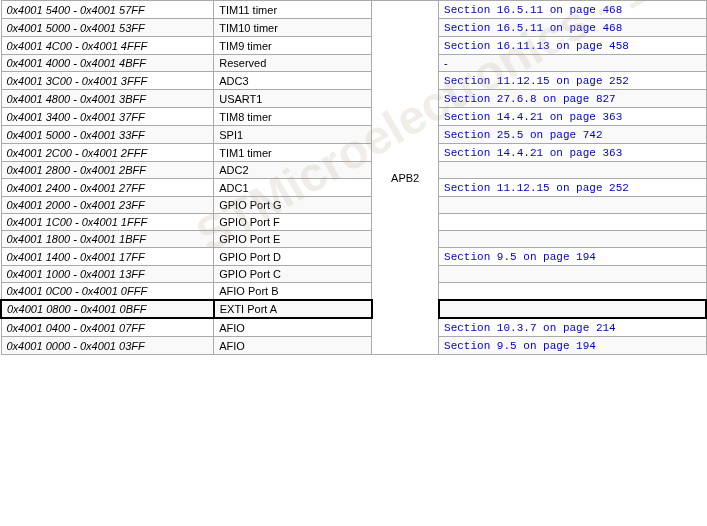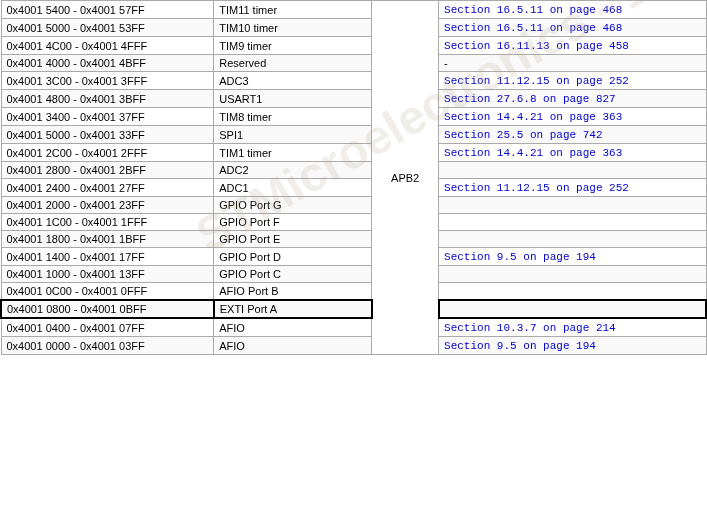--- a/index.html
+++ b/index.html
@@ -18,21 +18,21 @@
       padding: 2px 5px;
       vertical-align: middle;
       white-space: nowrap;
     }
     tr:nth-child(even) td {
       background: #f9f9f9;
     }
     tr:nth-child(odd) td {
       background: #fff;
     }
-    .col-addr { width: 175px; }
+    .col-addr { width: 175px; font-style: italic; }
     .col-periph { width: 130px; }
     .col-bus { width: 55px; text-align: center; }
     .col-ref { width: 220px; }
     .ref-link { color: #00c; text-decoration: none; font-family: Liberation Mono, monospace; }
     .highlighted-row td {
       border: 2px solid #000 !important;
     }
     .watermark {
       position: absolute;
       top: 60px;

